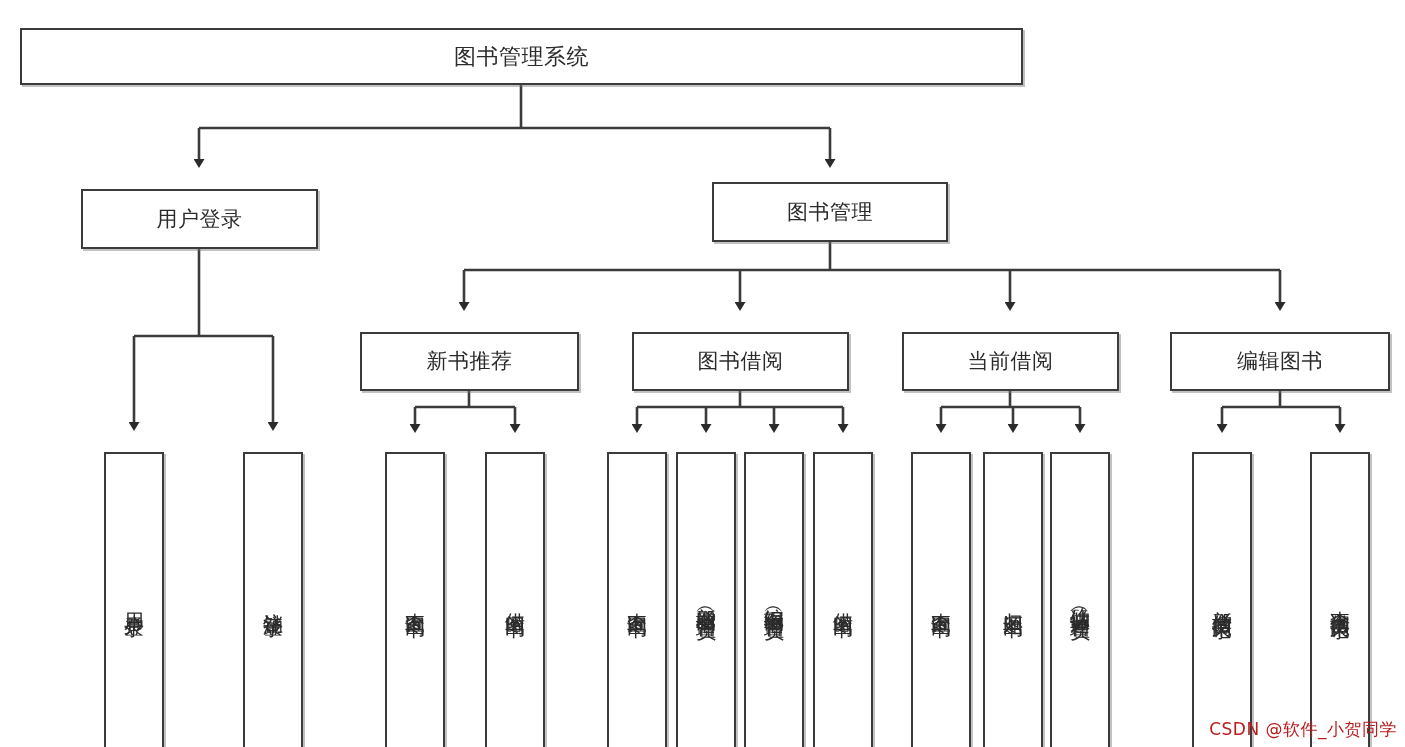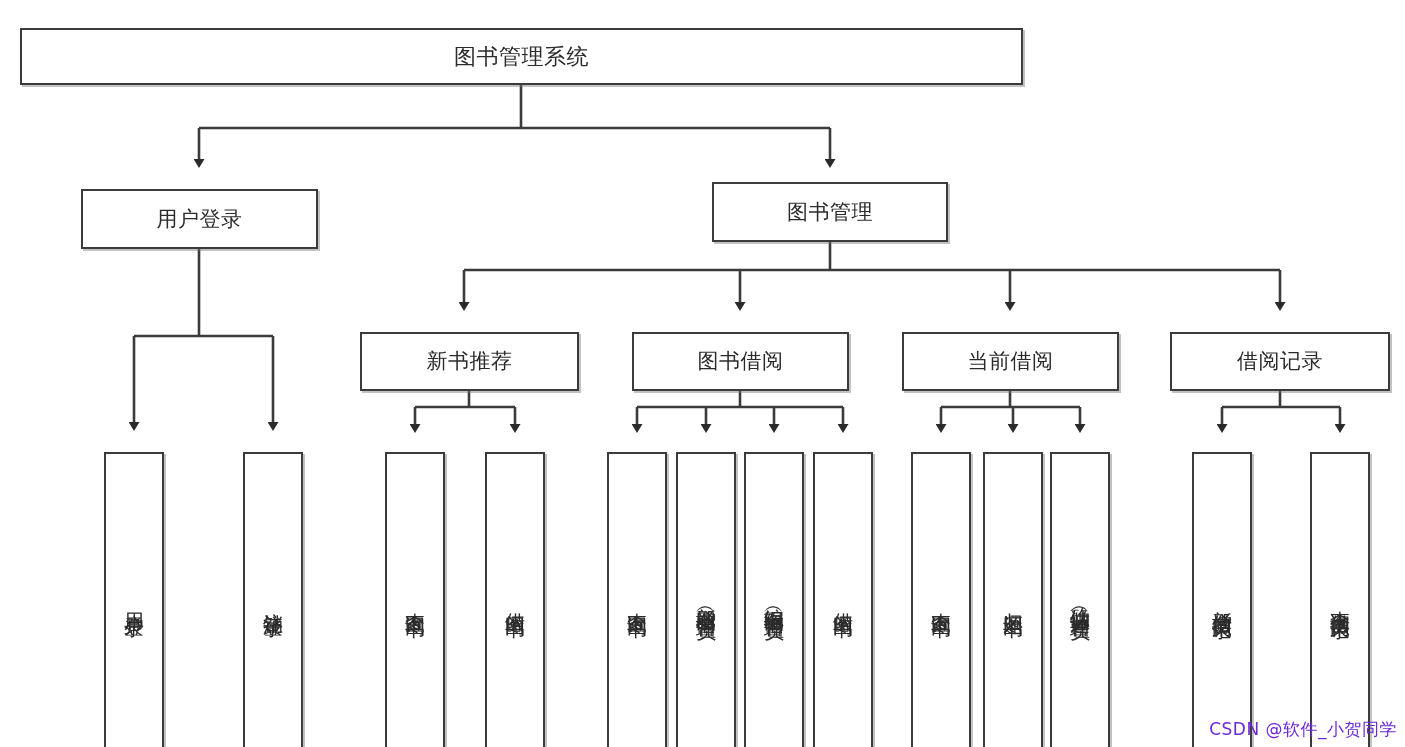--- a/index.html
+++ b/index.html
@@ -50,21 +50,21 @@
     text-orientation: upright;
     font-size: 20px;
     letter-spacing: 2px;
     line-height: 1.05;
   }
   .node.root .node-label { font-size: 22px; }
   #watermark {
     position: absolute;
     right: 8px;
     bottom: 6px;
-    color: #6d28d9;
+    color: #b91c1c;
     font-size: 17px;
     letter-spacing: 0.5px;
     white-space: nowrap;
     z-index: 3;
     font-family: "DejaVu Sans", "Liberation Sans", sans-serif;
   }
 </style>
 </head>
 <body>
 
@@ -134,21 +134,21 @@
   <div class="node" style="left: 360px; top: 316px; width: 219px; height: 59px;">
     <span class="node-label">新书推荐</span>
   </div>
   <div class="node" style="left: 632px; top: 316px; width: 217px; height: 59px;">
     <span class="node-label">图书借阅</span>
   </div>
   <div class="node" style="left: 902px; top: 316px; width: 217px; height: 59px;">
     <span class="node-label">当前借阅</span>
   </div>
   <div class="node" style="left: 1170px; top: 316px; width: 220px; height: 59px;">
-    <span class="node-label">借阅记录</span>
+    <span class="node-label">编辑图书</span>
   </div>
 
   <div class="node vertical" style="left: 104px; top: 436px; width: 60px; height: 298px;">
     <span class="node-label">用户登录</span>
   </div>
   <div class="node vertical" style="left: 243px; top: 436px; width: 60px; height: 298px;">
     <span class="node-label">注销登录</span>
   </div>
 
   <div class="node vertical" style="left: 385px; top: 436px; width: 60px; height: 298px;">

